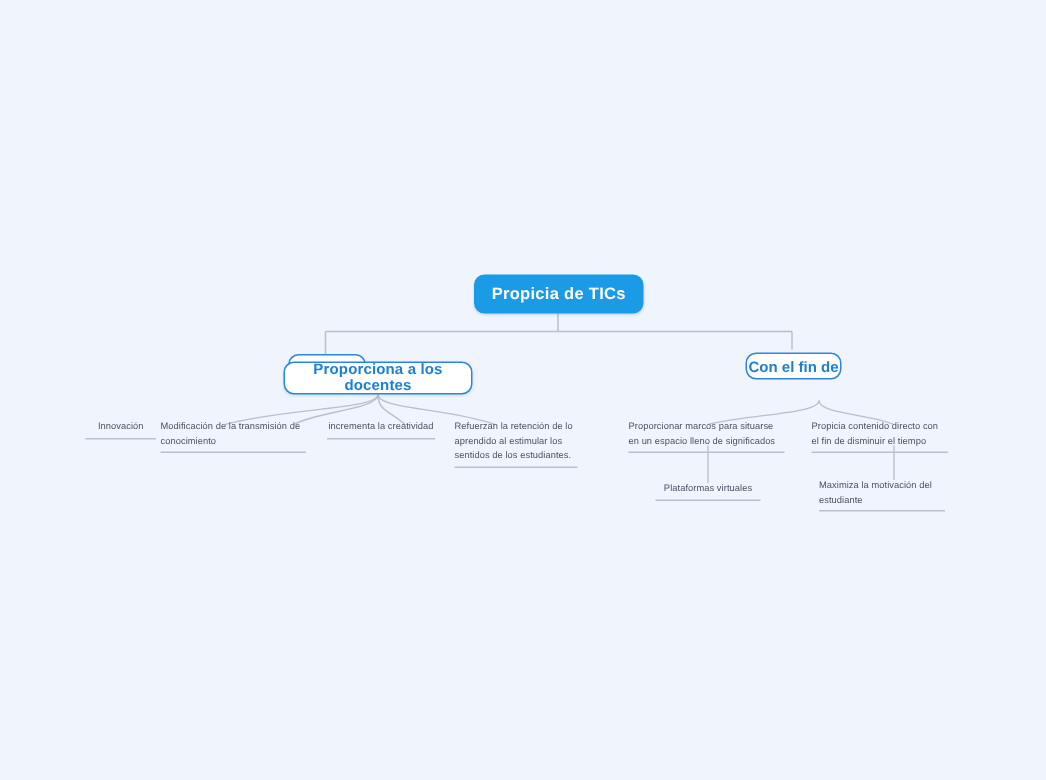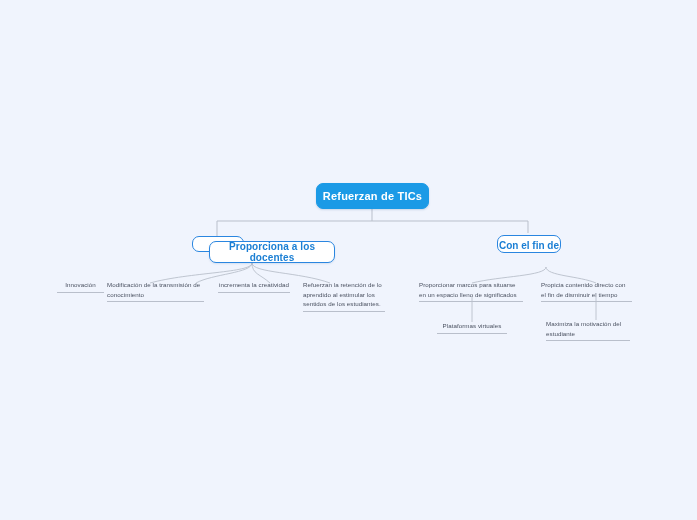--- a/index.html
+++ b/index.html
@@ -60,21 +60,20 @@
     border-radius: 7px;
     color: #1b7fd4;
     font-size: 10px;
     font-weight: bold;
     letter-spacing: 0.1px;
     display: flex;
     align-items: center;
     justify-content: center;
     text-align: center;
     box-shadow: 0 1px 2px rgba(30,90,160,0.13);
-    margin-left: 20px;
   }
 
   
   .node-ghost {
     background: #ffffff;
     border: 1.4px solid #2a86e0;
     border-radius: 7px;
     color: #1b7fd4;
     font-size: 10px;
     font-weight: bold;
@@ -126,21 +125,21 @@
 
       <path d="M546,267 C546,276 500,276 472,283"></path>
       <path d="M546,267 C546,276 580,276 596,283"></path>
 
       <path d="M472,297 L472,322"></path>
       <path d="M596,297 L596,320"></path>
     </g>
   </svg>
 
   <div class="node node-root" style="left:316px; top:183px; width:113px; height:26px;">
-    <span>Refuerzan de TICs</span>
+    <span>Propicia de TICs</span>
   </div>
 
   <div class="node node-ghost" style="left:192px; top:236px; width:52px; height:16px;">
     <span></span>
   </div>
 
   <div class="node node-branch" style="left:189px; top:241px; width:126px; height:22px;">
     <span>Proporciona a los docentes</span>
   </div>
 

